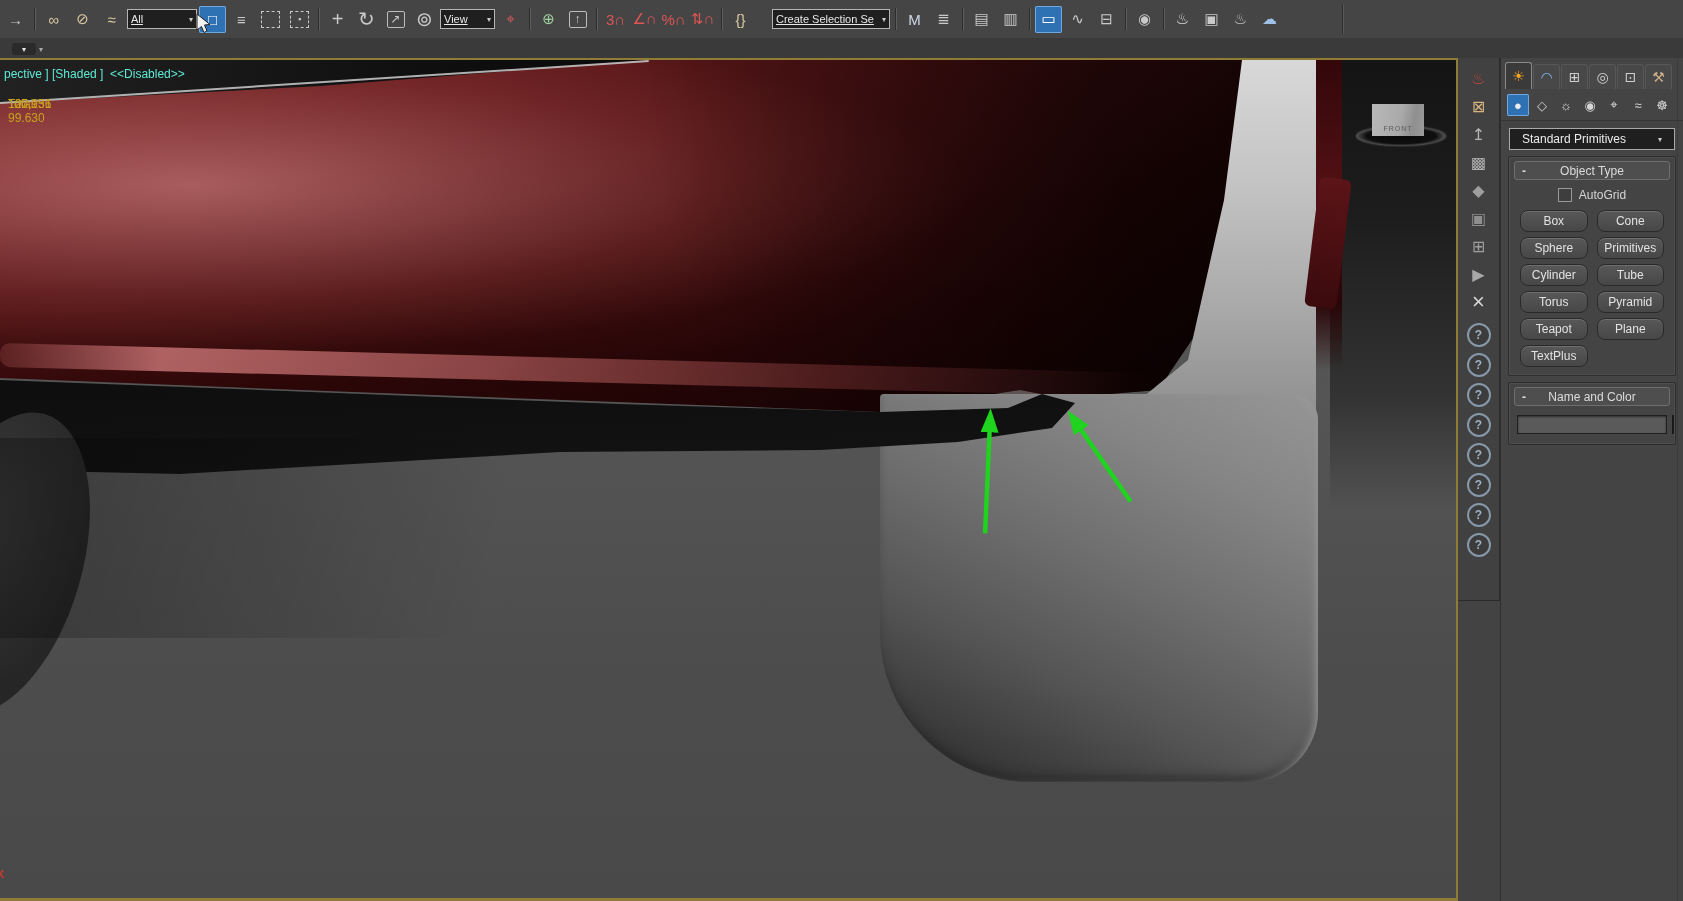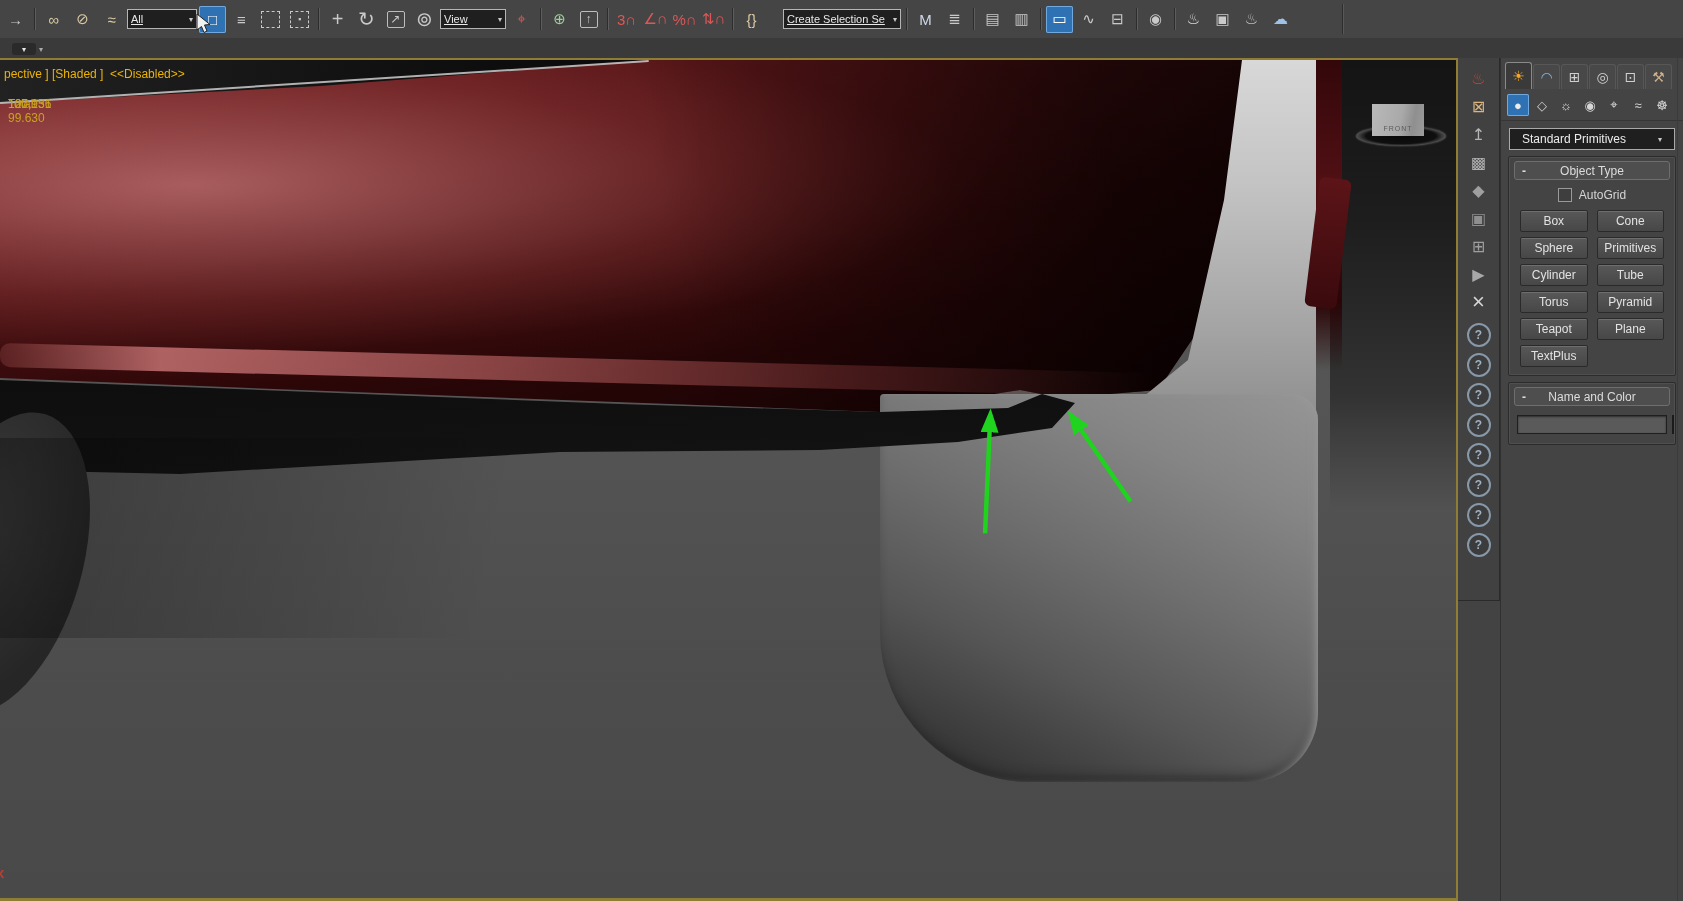--- a/index.html
+++ b/index.html
@@ -83,21 +83,21 @@
   .ground-shade{left:0;top:378px;width:760px;height:200px;
      background:linear-gradient(102deg,rgba(0,0,0,.28) 0%,rgba(0,0,0,.12) 38%,rgba(0,0,0,0) 65%);}
   .gizmo-ellipse{left:1356px;top:66px;width:90px;height:20px;border-radius:50%;
      background:radial-gradient(ellipse at center,#090909 0%,#0f0f0f 55%,#5a5a5a 72%,#2a2a2a 82%);
      box-shadow:0 0 2px #666;}
   .gizmo-box{left:1372px;top:44px;width:52px;height:32px;
      background:linear-gradient(100deg,#b9b9b9 0%,#a9a9a9 55%,#8f8f8f 78%,#9c9c9c 100%);
      display:flex;align-items:flex-end;justify-content:center;
      font-size:7px;letter-spacing:1px;color:#5c5c5c;padding-bottom:4px;box-sizing:border-box;}
   .axis-x{left:-4px;top:804px;color:#c23b2e;font-size:15px;font-weight:bold;}
-  .vp-label{left:4px;top:7px;font-size:12px;color:#eab308;white-space:pre;}
+  .vp-label{left:4px;top:7px;font-size:12px;color:#5eead4;white-space:pre;}
   .stats{left:8px;top:36px;font-size:12px;line-height:16px;color:#c9a21f;}
   .stats .fps{margin-top:14px;}
   .arrows{inset:0;width:100%;height:100%;}
 
   
   .strip{position:absolute;left:1458px;top:58px;width:42px;height:543px;background:#414141;
          border-right:1px solid #2a2a2a;border-bottom:1px solid #2a2a2a;box-sizing:border-box;
          display:flex;flex-direction:column;align-items:center;padding-top:6px;}
   .strip-below{position:absolute;left:1458px;top:601px;width:42px;height:300px;background:#434343;}
   .sicon{width:30px;height:28px;display:flex;align-items:center;justify-content:center;font-size:16px;}
@@ -124,21 +124,21 @@
   .rollout{margin:6px 7px 0;border:1px solid #2c2c2c;box-shadow:0 0 0 1px #4f4f4f inset;
            padding:4px 5px 8px;border-radius:2px;}
   .rhead{height:17px;display:flex;align-items:center;background:#4e4e4e;border:1px solid #6e6e6e;
          border-radius:3px;color:#dcdcdc;}
   .rhead .minus{width:18px;text-align:center;font-weight:bold;}
   .rhead .rtitle{flex:1;text-align:center;padding-right:18px;}
   .agrow{display:flex;align-items:center;justify-content:center;gap:7px;margin:8px 0 2px;color:#d6d6d6;}
   .cbox{width:12px;height:12px;border:1px solid #9a9a9a;background:#3e3e3e;}
   .btngrid{display:grid;grid-template-columns:1fr 1fr;gap:5px 9px;margin:8px 6px 0;}
   .mxbtn{height:20px;display:flex;align-items:center;justify-content:center;color:#e2e2e2;
-         background:linear-gradient(#585858,#474747);border:1px solid #2a2a2a;border-radius:2px;
+         background:linear-gradient(#585858,#474747);border:1px solid #2a2a2a;border-radius:8px;
          box-shadow:inset 0 1px 0 #6e6e6e;}
   .ncrow{display:flex;align-items:center;gap:5px;margin:9px 3px 2px;}
   .nameinput{flex:1;height:17px;background:#5a5a5a;border:1px solid #1f1f1f;
              box-shadow:inset 0 1px 2px rgba(0,0,0,.5);color:#eee;font-size:11px;padding:0 3px;}
   .swatch{width:17px;height:17px;border:1px solid #1a1a1a;}
 </style>
 </head>
 <body>
 
 <div class="app">
@@ -201,21 +201,21 @@
 
     </div>
       <div class="titem k-icon boxed">
       <span class="glyph">↗</span>
 
     </div>
       <div class="titem k-icon big">
       <span class="glyph">⊚</span>
 
     </div>
-      <div class="titem k-combo" style="width: 66px;">
+      <div class="titem k-combo" style="width: 55px;">
 
       <span class="combo-box">
         <span class="cval">View</span>
           <span class="chev">▾</span>
       </span>
     </div>
       <div class="titem k-icon" style="color: rgb(208, 90, 90);">
       <span class="glyph">⌖</span>
 
     </div>

